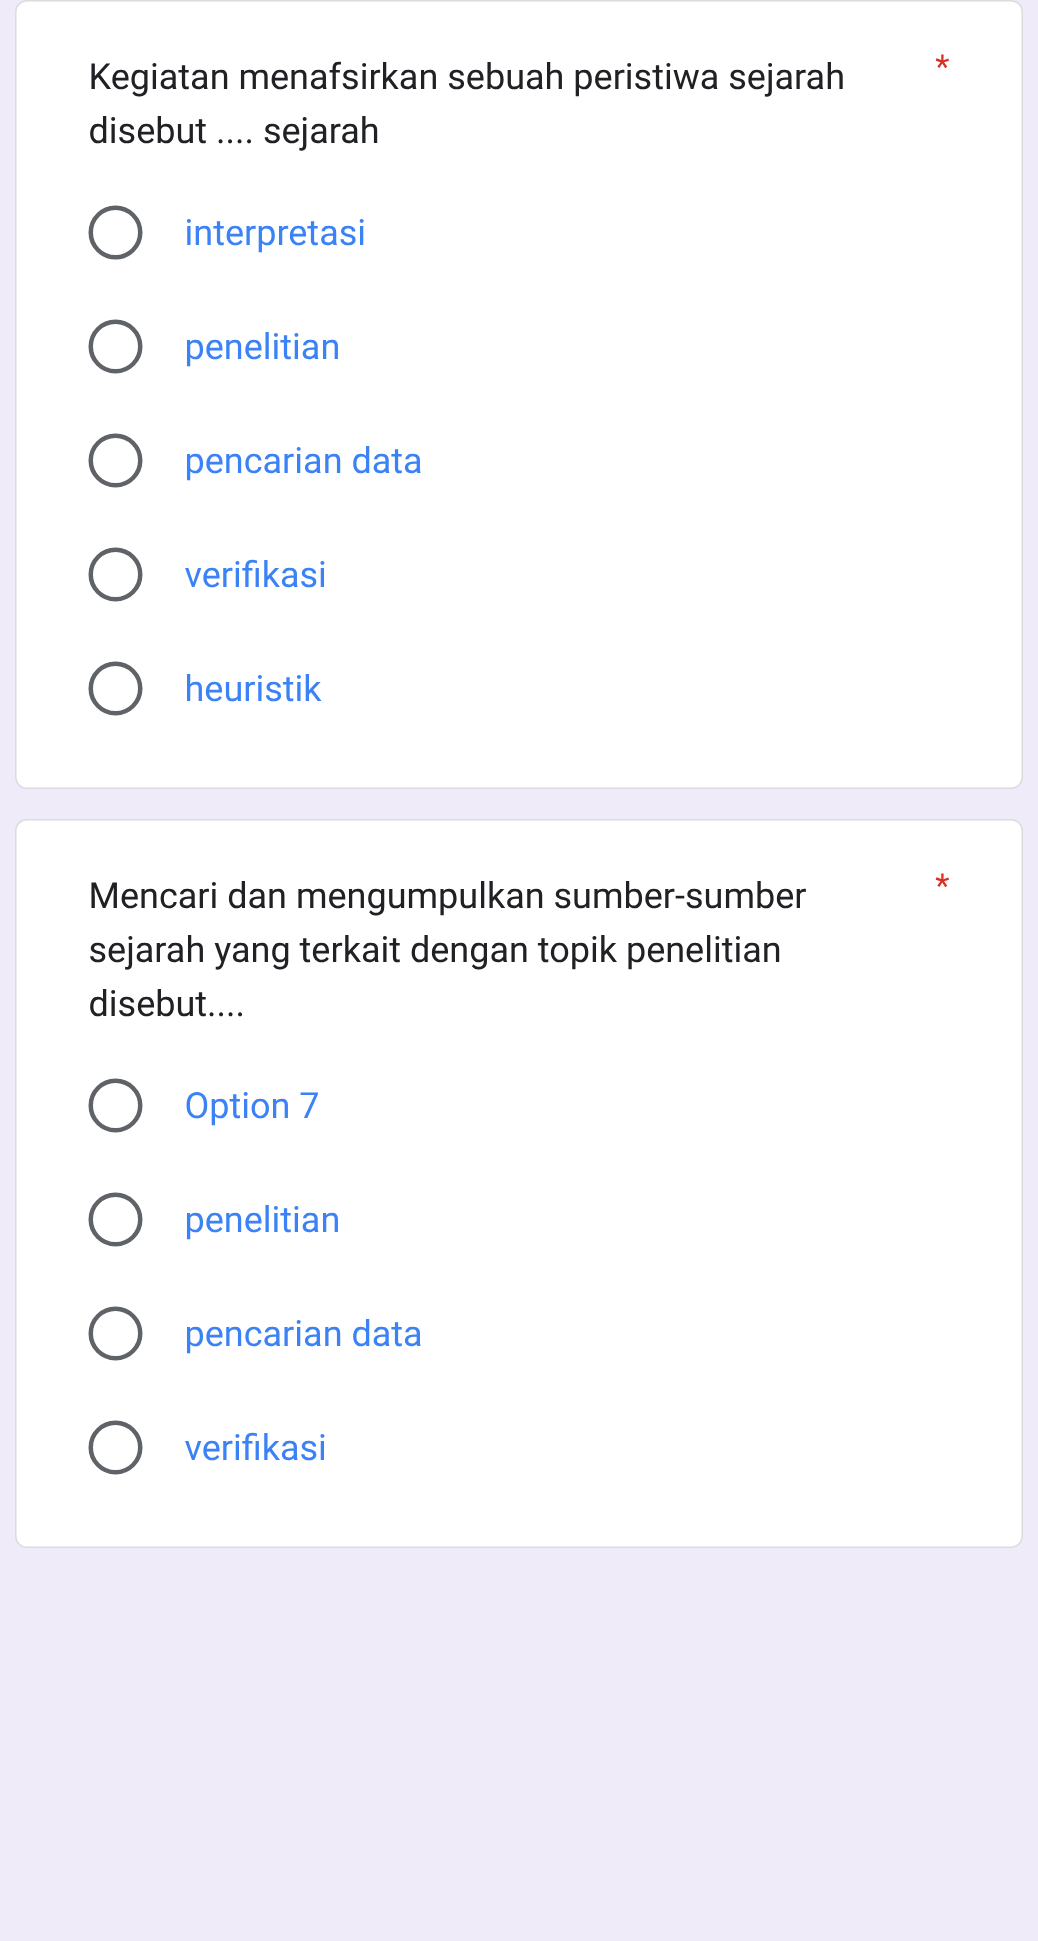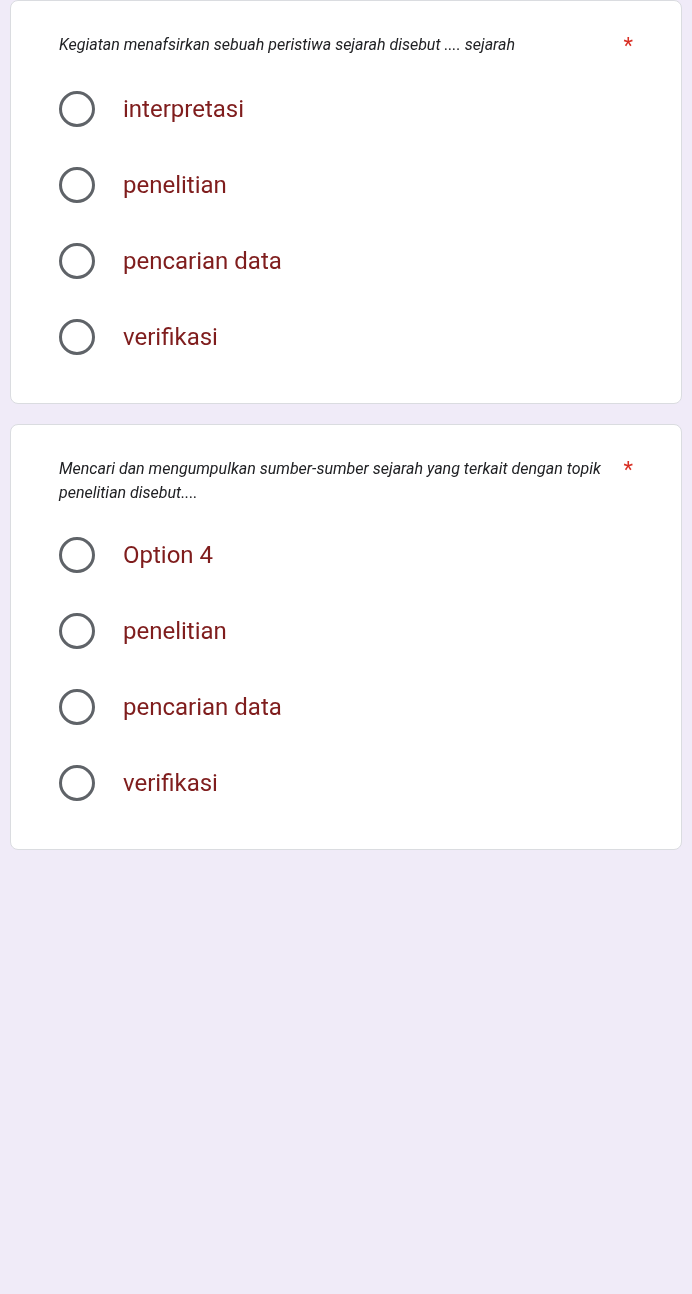--- a/index.html
+++ b/index.html
@@ -19,26 +19,25 @@
       padding: 32px 48px 48px 48px;
       margin-bottom: 20px;
       border: 1px solid #dadce0;
     }
     .question-header {
       display: flex;
       align-items: flex-start;
       margin-bottom: 32px;
     }
     .question-text {
-      font-size: 16px;
+      font-size: 24px;
       line-height: 1.5;
       color: #202124;
       flex: 1;
       font-weight: 400;
-      font-style: italic;
     }
     .required-asterisk {
       color: #d93025;
       font-size: 22px;
       margin-left: 16px;
       line-height: 1.2;
     }
     .options-container {
       display: flex;
       flex-direction: column;
@@ -52,21 +51,21 @@
     .radio-circle {
       width: 36px;
       height: 36px;
       border: 3px solid #5f6368;
       border-radius: 50%;
       margin-right: 28px;
       flex-shrink: 0;
     }
     .option-label {
       font-size: 24px;
-      color: #7f1d1d;
+      color: #3b82f6;
       font-weight: 400;
     }
   </style>
 </head>
 <body>
 
 <div class="question-card">
   <div class="question-header">
     <div class="question-text">Kegiatan menafsirkan sebuah peristiwa sejarah disebut .... sejarah</div>
     <div class="required-asterisk">*</div>
@@ -81,32 +80,36 @@
       <span class="option-label">penelitian</span>
     </div>
     <div class="option-row">
       <div class="radio-circle"></div>
       <span class="option-label">pencarian data</span>
     </div>
     <div class="option-row">
       <div class="radio-circle"></div>
       <span class="option-label">verifikasi</span>
     </div>
+    <div class="option-row">
+      <div class="radio-circle"></div>
+      <span class="option-label">heuristik</span>
+    </div>
   </div>
 </div>
 
 <div class="question-card">
   <div class="question-header">
     <div class="question-text">Mencari dan mengumpulkan sumber-sumber sejarah yang terkait dengan topik penelitian disebut....</div>
     <div class="required-asterisk">*</div>
   </div>
   <div class="options-container">
     <div class="option-row">
       <div class="radio-circle"></div>
-      <span class="option-label">Option 4</span>
+      <span class="option-label">Option 7</span>
     </div>
     <div class="option-row">
       <div class="radio-circle"></div>
       <span class="option-label">penelitian</span>
     </div>
     <div class="option-row">
       <div class="radio-circle"></div>
       <span class="option-label">pencarian data</span>
     </div>
     <div class="option-row">

